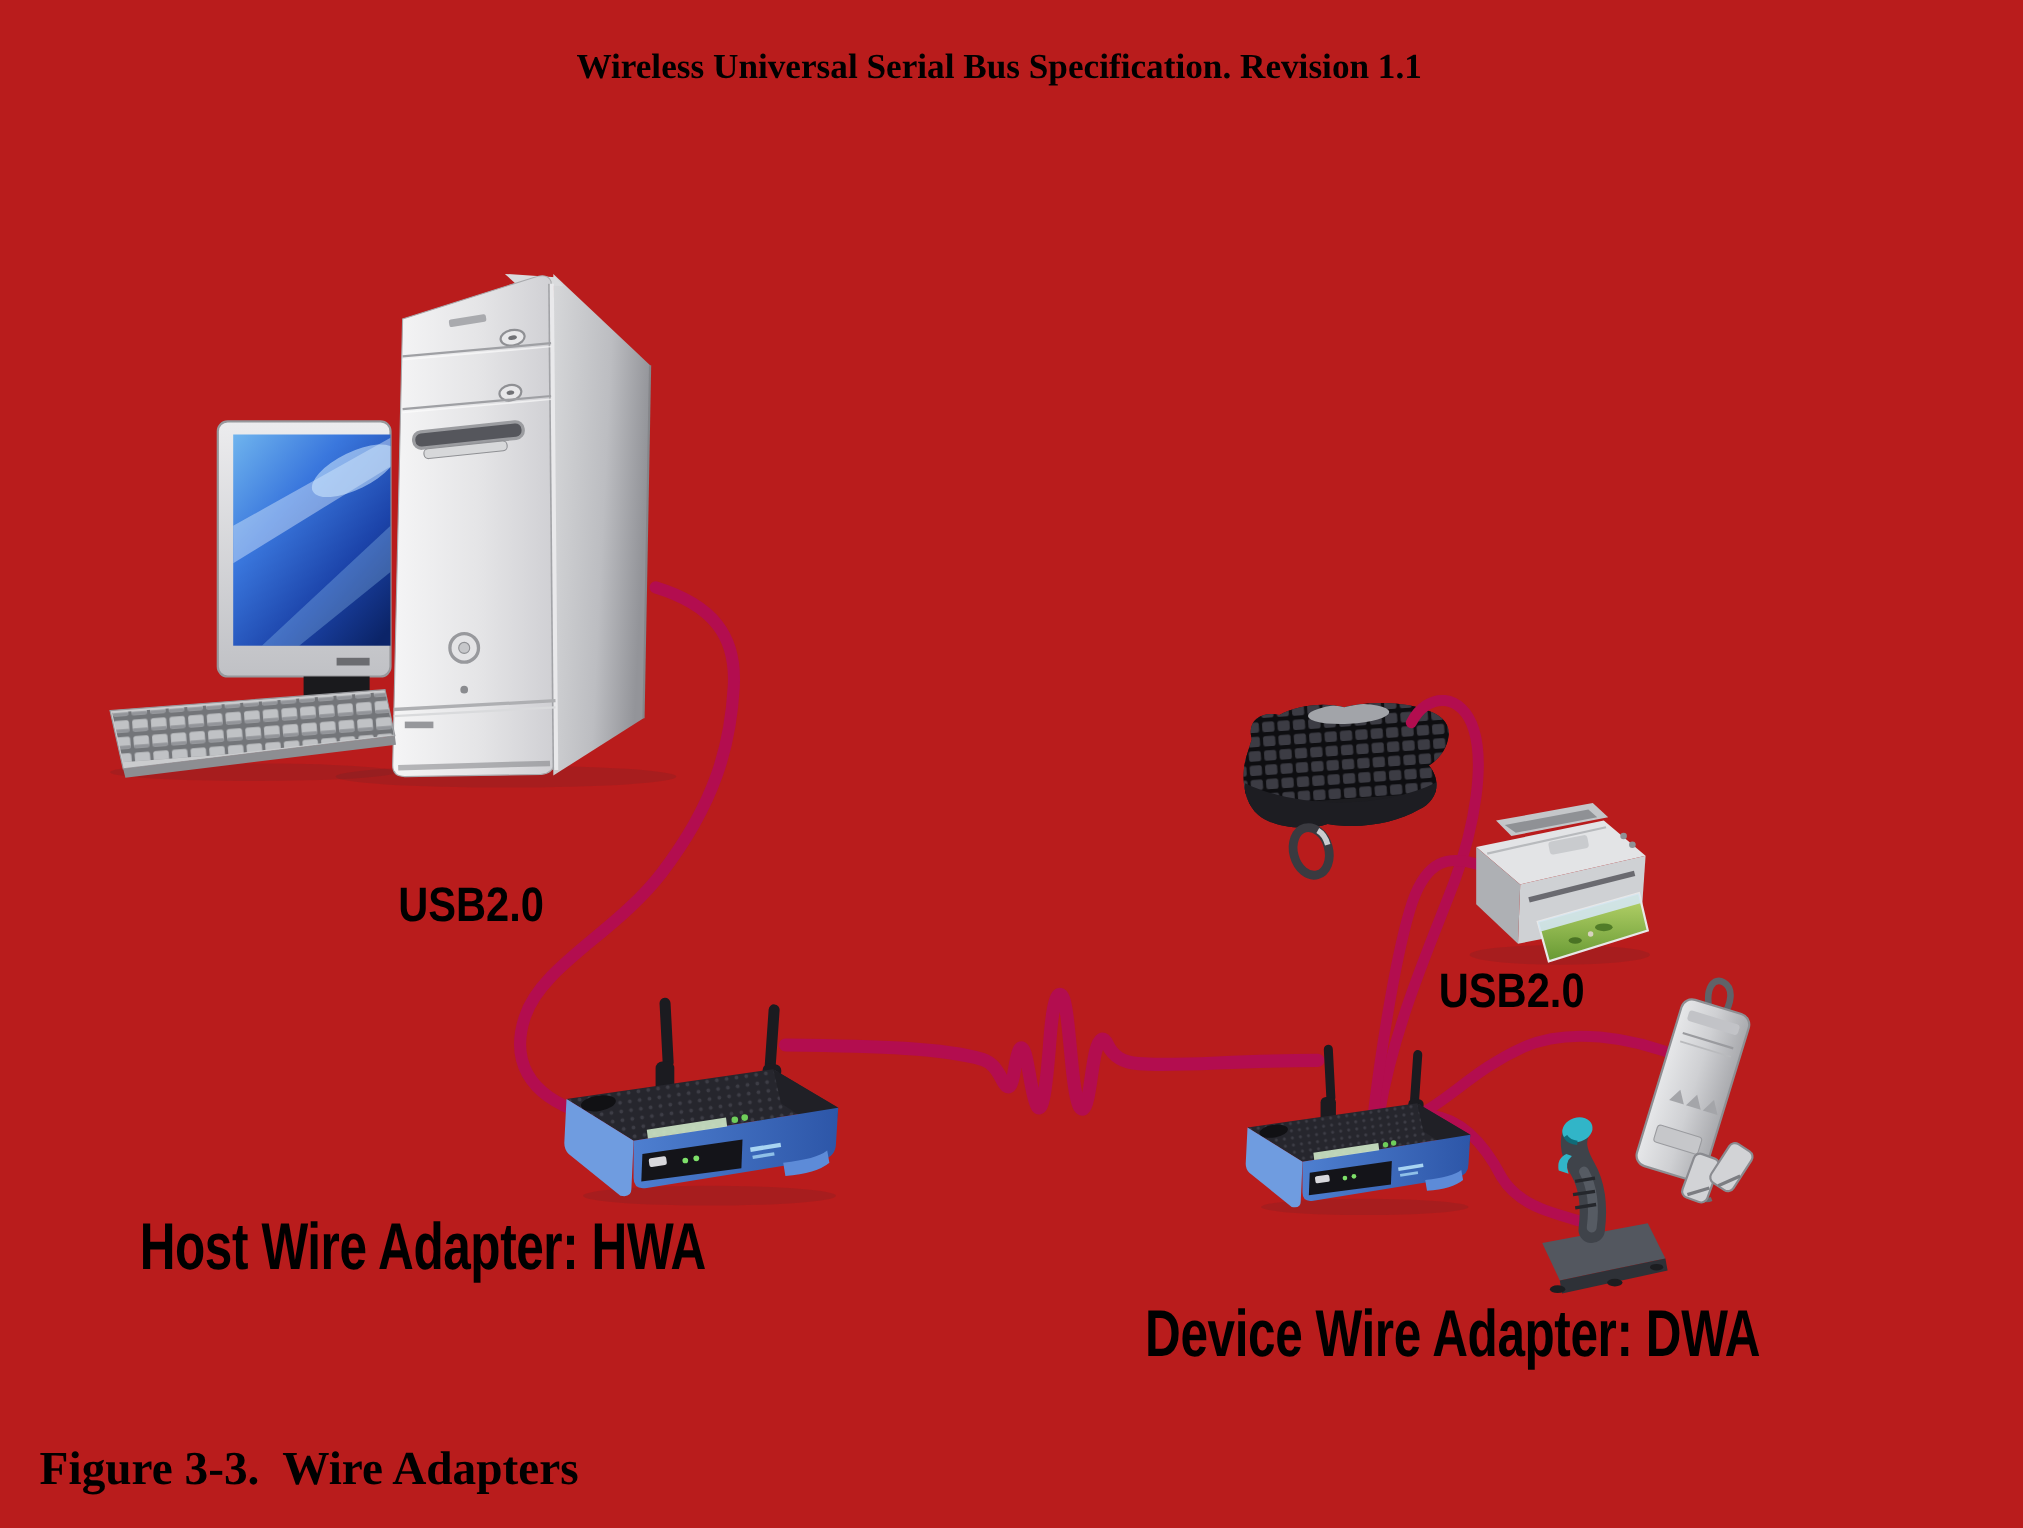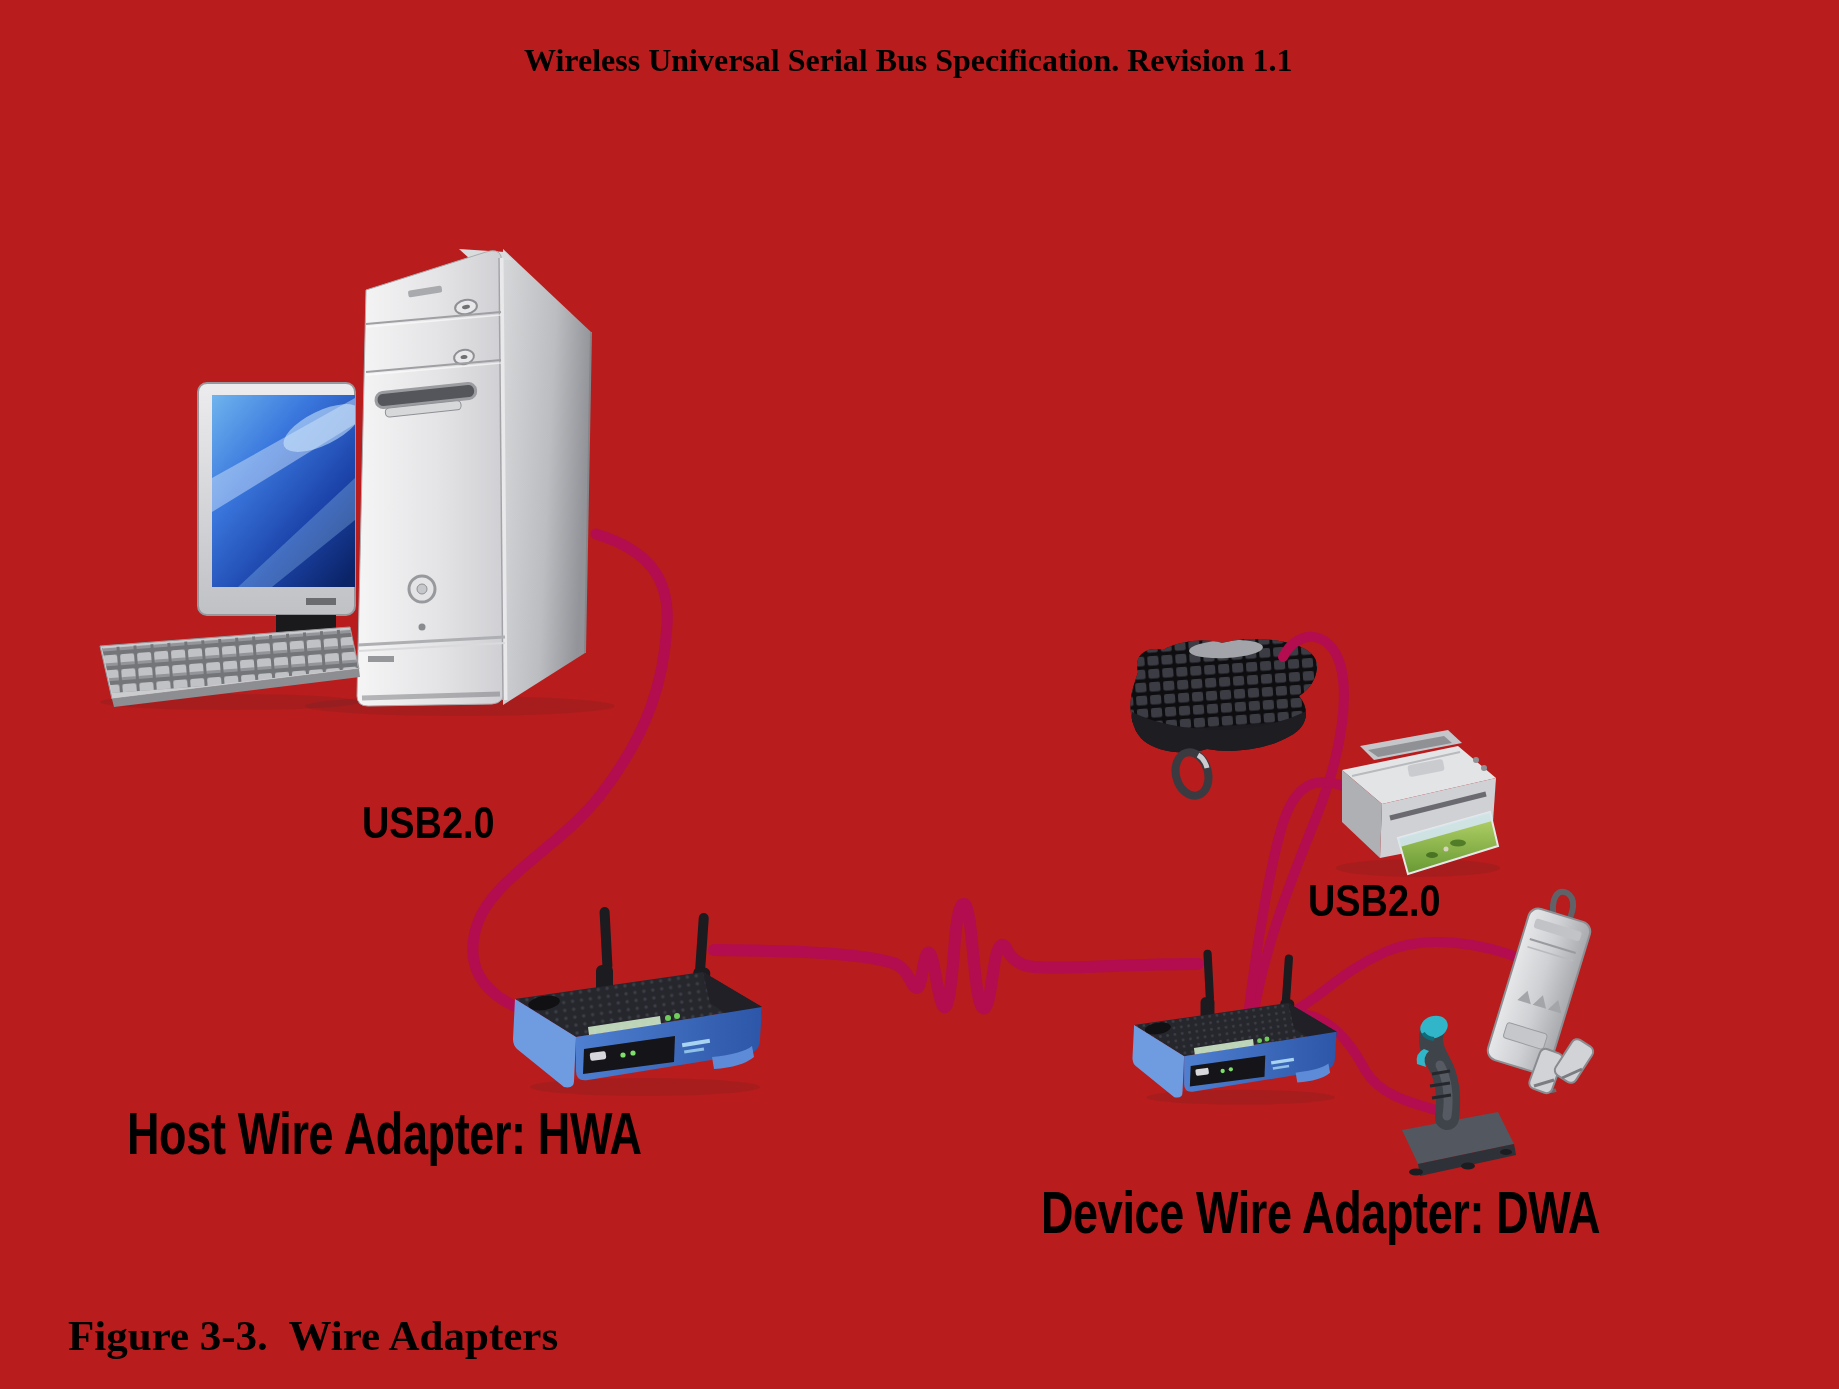--- a/index.html
+++ b/index.html
@@ -263,15 +263,15 @@
 <div class="txt hdr" style="left:524px;top:44px;">Wireless Universal Serial Bus Specification. Revision 1.1</div>
 
 <div class="txt usb" style="left:362px;top:801px;">USB2.0</div>
 
 <div class="txt usb" style="left:1308px;top:879px;">USB2.0</div>
 
 <div class="txt adapter" style="left:127px;top:1104px;">Host Wire Adapter: HWA</div>
 
 <div class="txt adapter" style="left:1041px;top:1183px;">Device Wire Adapter: DWA</div>
 
-<div class="txt cap" style="left:36px;top:1314px;margin-left:32px;">Figure 3-3.  Wire Adapters</div>
+<div class="txt cap" style="left:36px;top:1314px;">Figure 3-3.  Wire Adapters</div>
 
 </div>
 
 </body></html>

